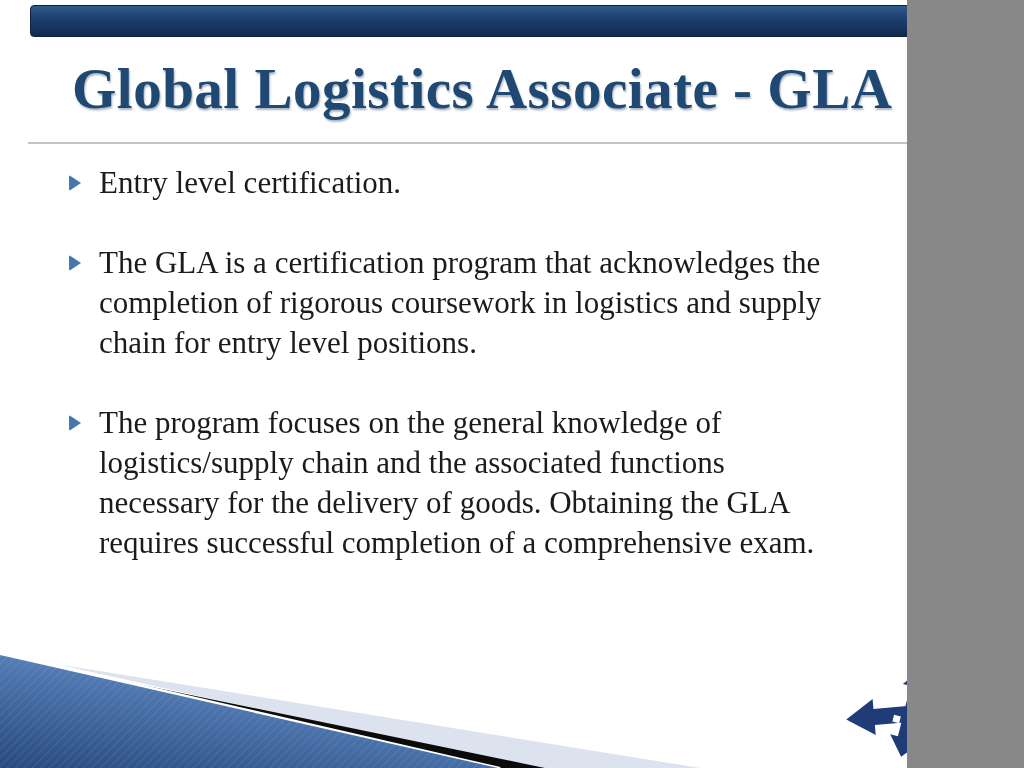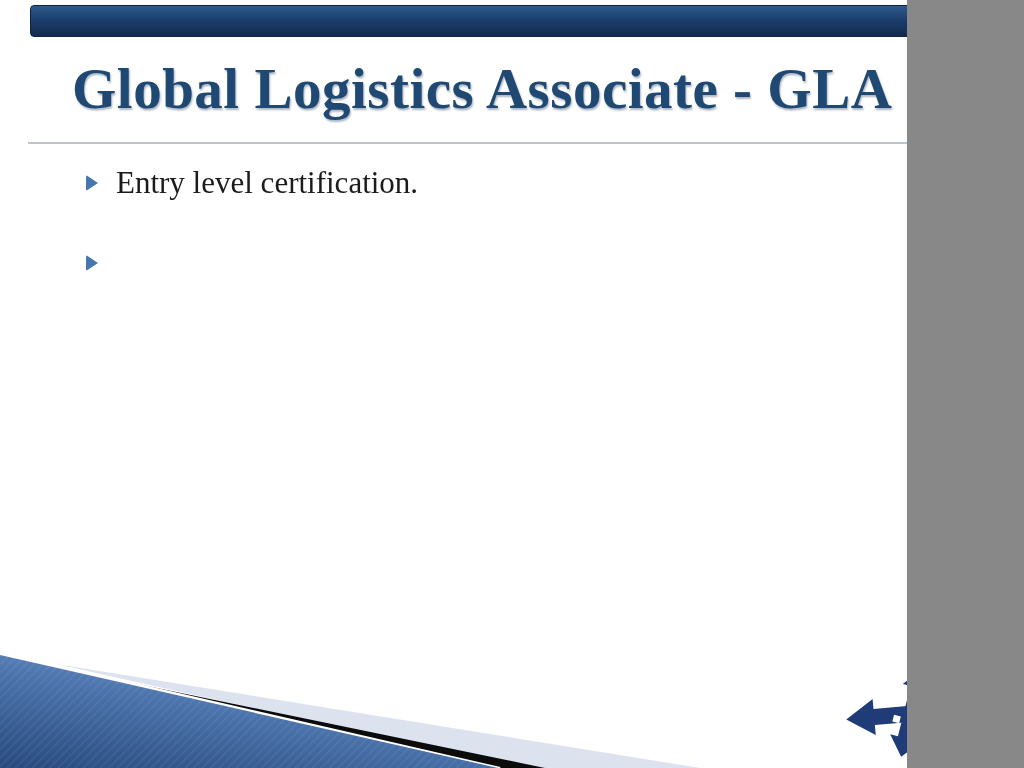--- a/index.html
+++ b/index.html
@@ -20,21 +20,21 @@
     color:var(--title_blue,#1F4973);
     text-shadow:1px 2px 2px rgba(70,90,120,.45);
     white-space:nowrap;
   }
   .title-rule{
     position:absolute;left:28px;top:142px;width:964px;height:2px;
     background:var(--rule_gray,#BFC3CA);
   }
   
   .bullet-list{
-    position:absolute;left:84px;top:163px;width:900px;margin:0;padding:0;list-style:none;
+    position:absolute;left:67px;top:163px;width:900px;margin:0;padding:0;list-style:none;
   }
   .bullet-item{
     position:relative;padding-left:32px;margin:0 0 40px 0;
     font-size:31px;line-height:40px;color:var(--body_text,#1B1B1B);
   }
   .bullet-marker{
     position:absolute;left:2px;top:12px;width:0;height:0;
     border-left:12px solid var(--bullet_marker_blue,#4677B0);
     border-top:8px solid transparent;border-bottom:8px solid transparent;
     border-radius:2px;
@@ -55,20 +55,30 @@
 
   <div class="title-rule"></div>
 
   <ul class="bullet-list">
     <li class="bullet-item">
       <span class="bullet-marker"></span>
       <span class="bullet-text">Entry level certification.</span>
     </li>
     <li class="bullet-item">
       <span class="bullet-marker"></span>
+      <span class="bullet-text">The GLA is a certification program that acknowledges the
+completion of rigorous coursework in logistics and supply
+chain for entry level positions.</span>
+    </li>
+    <li class="bullet-item">
+      <span class="bullet-marker"></span>
+      <span class="bullet-text">The program focuses on the general knowledge of
+logistics/supply chain and the associated functions
+necessary for the delivery of goods. Obtaining the GLA
+requires successful completion of a comprehensive exam.</span>
     </li>
   </ul>
 
   <svg class="corner-swoosh" viewBox="0 0 1024 130" preserveAspectRatio="none" aria-hidden="true">
     <defs>
       <linearGradient id="gradBlue" x1="0" y1="1" x2="0.75" y2="0">
         <stop offset="0" stop-color="#27497D"></stop>
         <stop offset="0.55" stop-color="#4C74AD"></stop>
         <stop offset="1" stop-color="#7FA3D4"></stop>
       </linearGradient>

